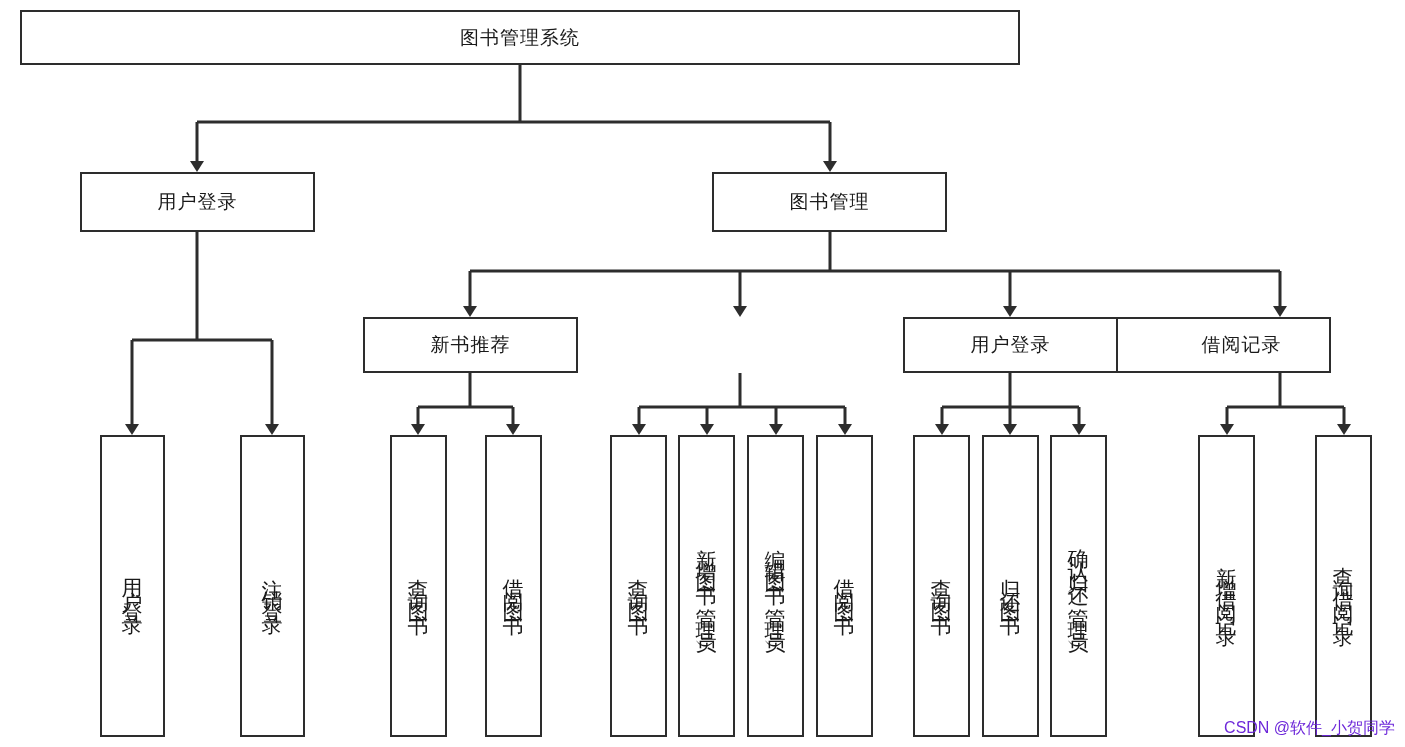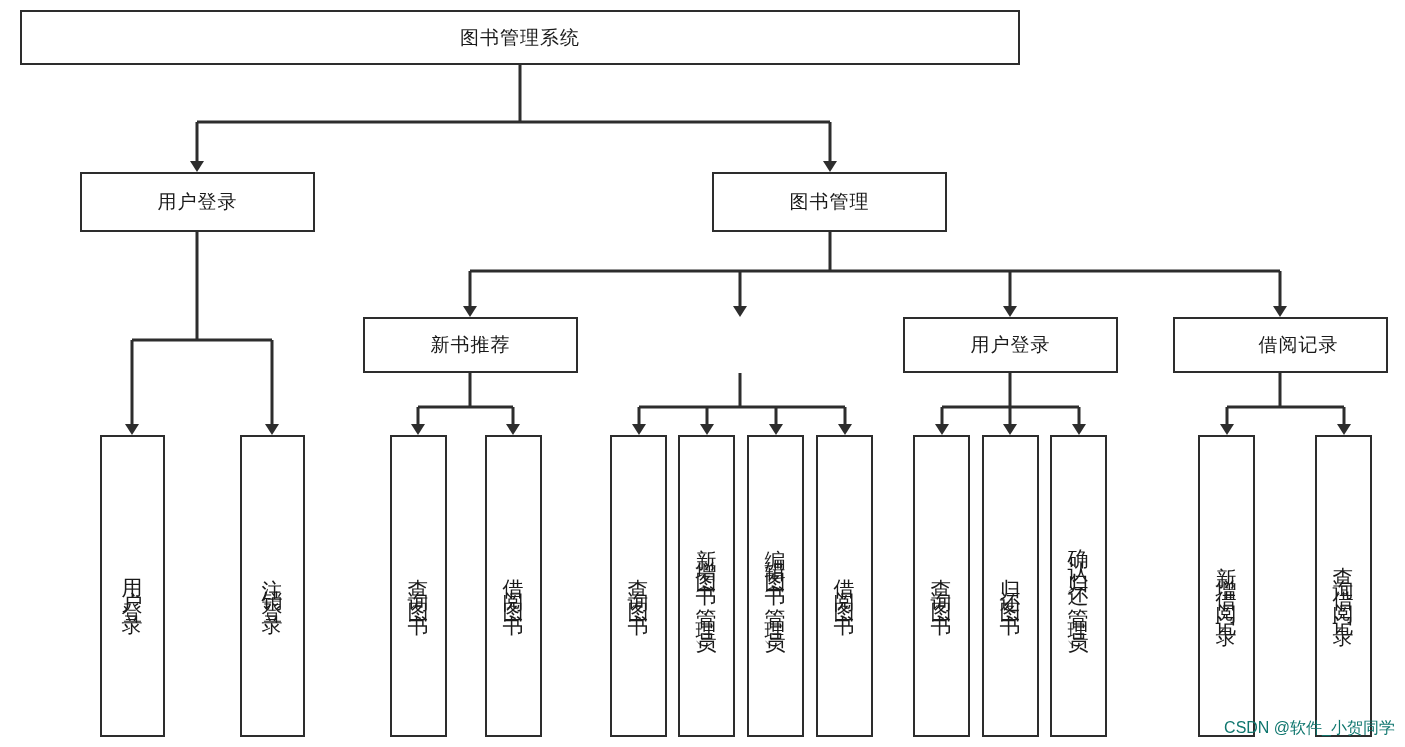--- a/index.html
+++ b/index.html
@@ -31,21 +31,21 @@
     letter-spacing: 12px;
   }
   svg.connectors { position: absolute; left: 0; top: 0; pointer-events: none; }
   svg.connectors path.line { stroke: #2d2d2d; stroke-width: 3; fill: none; }
   svg.connectors path.arrow { fill: #2d2d2d; stroke: none; }
   .watermark {
     position: absolute;
     right: 10px;
     bottom: 8px;
     font-size: 16px;
-    color: #0f766e;
+    color: #6d28d9;
     white-space: nowrap;
   }
 </style>
 </head>
 <body>
 
 <div class="canvas">
 
   <svg class="connectors" width="1405" height="747" viewBox="0 0 1405 747">
     <g>
@@ -100,21 +100,21 @@
   <div class="box" style="left:712px;top:172px;width:235px;height:60px;">
     <span class="hlabel">图书管理</span>
   </div>
 
   <div class="box" style="left:363px;top:317px;width:215px;height:56px;">
     <span class="hlabel">新书推荐</span>
   </div>
   <div class="box" style="left:903px;top:317px;width:215px;height:56px;">
     <span class="hlabel">用户登录</span>
   </div>
-  <div class="box" style="left:1173px;top:317px;width:215px;height:56px;padding-left:36px;">
+  <div class="box" style="left:1116px;top:317px;width:215px;height:56px;padding-left:36px;">
     <span class="hlabel">借阅记录</span>
   </div>
 
   <div class="box leaf" style="left:100px;top:435px;width:65px;height:302px;">
     <span>用户登录</span>
   </div>
   <div class="box leaf" style="left:240px;top:435px;width:65px;height:302px;">
     <span>注销登录</span>
   </div>
 

